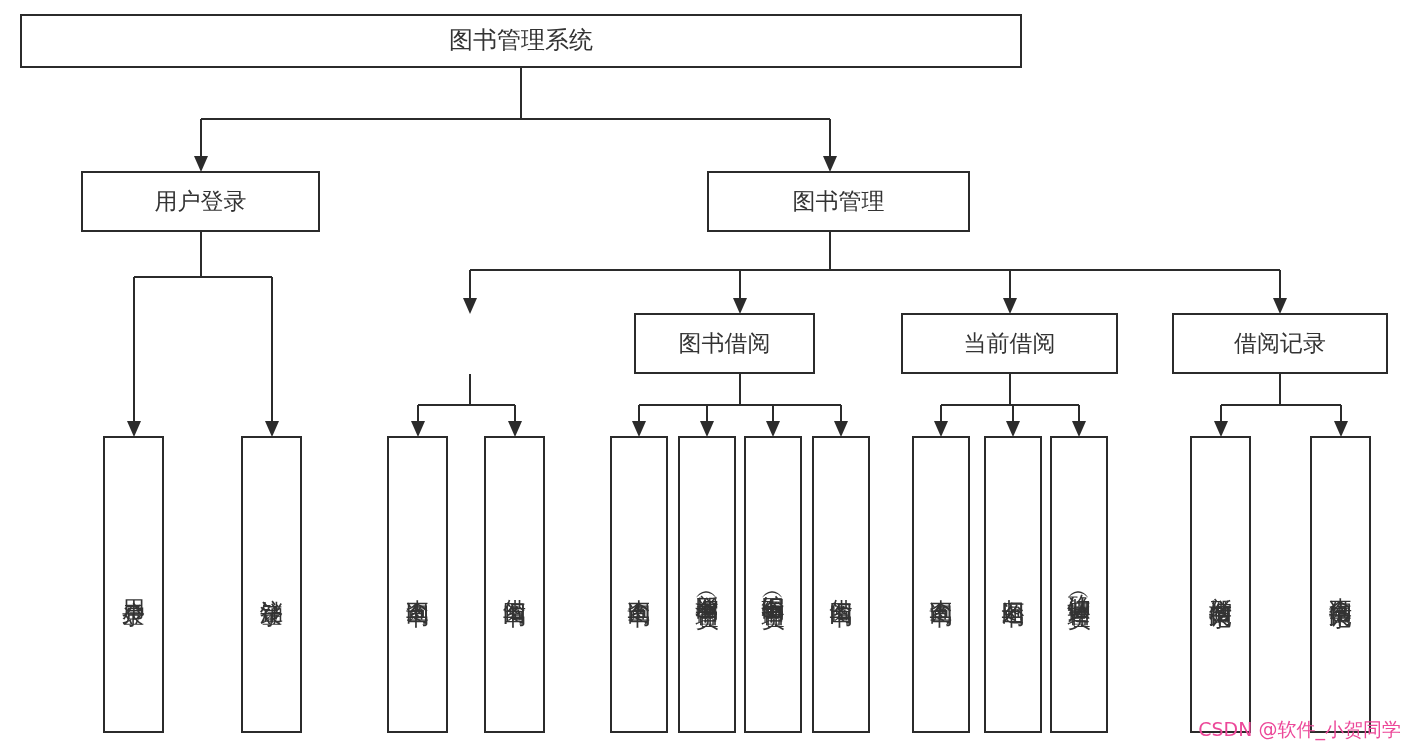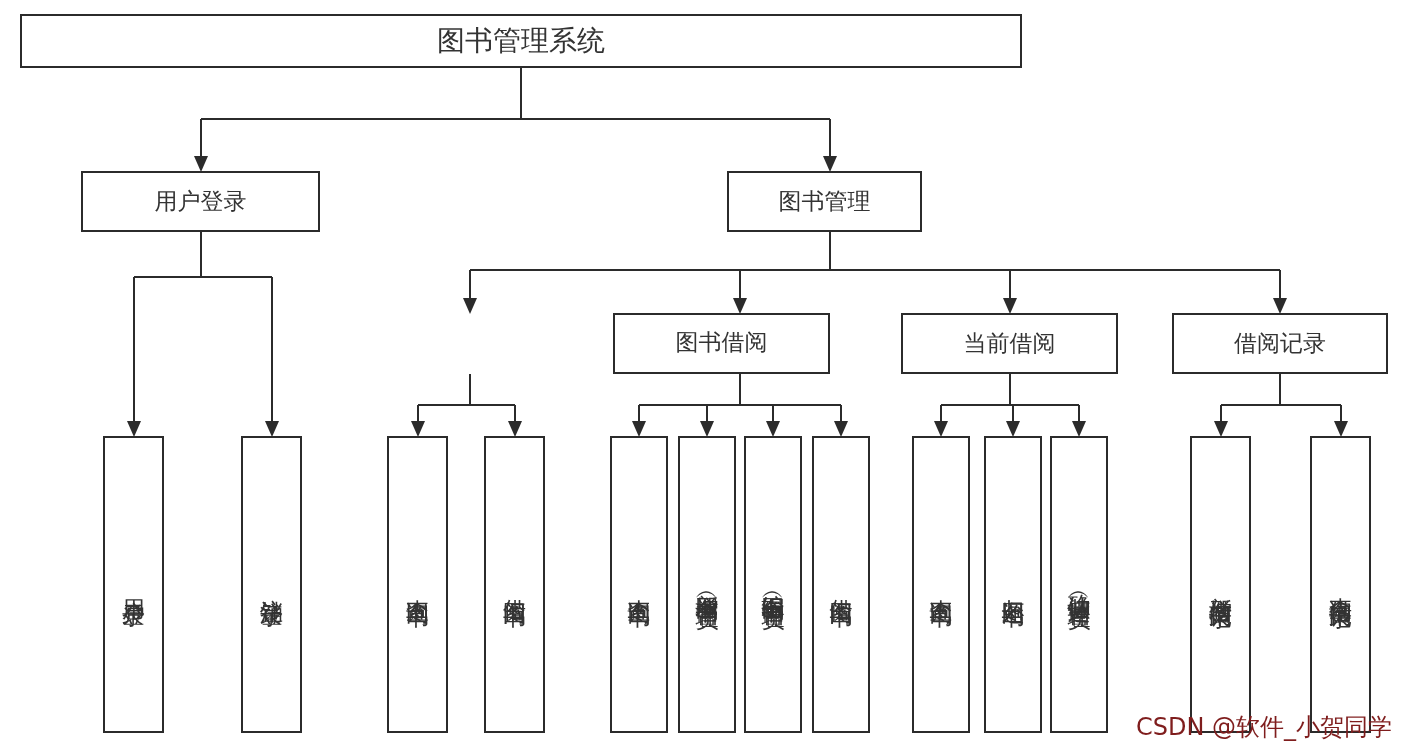--- a/index.html
+++ b/index.html
@@ -20,21 +20,21 @@
     position:absolute;
     box-sizing:border-box;
     background:#ffffff;
     border:2px solid #2b2b2b;
     display:flex;
     align-items:center;
     justify-content:center;
     color:#333333;
     line-height:1.15;
   }
-  .node.root{ font-size:28px; }
+  .node.root{ font-size:24px; }
   .node.lvl2{ font-size:23px; }
   .node.lvl3{ font-size:23px; }
 
   
   .node.leaf{
     font-size:23px;
     align-items:center;
     justify-content:center;
     padding:6px 2px;
   }
@@ -59,42 +59,42 @@
     position:absolute;
     width:0;height:0;
     border-left:7px solid transparent;
     border-right:7px solid transparent;
     border-top:16px solid #2b2b2b;
   }
 
   
   #watermark{
     position:absolute;
-    right:13px;
+    right:4px;
     bottom:4px;
-    font-size:24px;
-    color:#7f1d1d;
+    font-size:19px;
+    color:#ec4899;
     white-space:nowrap;
     user-select:none;
   }
 </style>
 </head>
 <body>
 
 <div id="canvas">
     <div class="node root" style="left: 20px; top: 14px; width: 1002px; height: 54px;">
       <span>图书管理系统</span>
     </div>
     <div class="node lvl2" style="left: 81px; top: 171px; width: 239px; height: 61px;">
       <span>用户登录</span>
     </div>
-    <div class="node lvl2" style="left: 727px; top: 171px; width: 195px; height: 61px; justify-content: center;">
+    <div class="node lvl2" style="left: 707px; top: 171px; width: 263px; height: 61px; justify-content: center;">
       <span>图书管理</span>
     </div>
-    <div class="node lvl3" style="left: 613px; top: 313px; width: 217px; height: 61px; font-family: Liberation Serif, serif;">
+    <div class="node lvl3" style="left: 634px; top: 313px; width: 181px; height: 61px;">
       <span>图书借阅</span>
     </div>
     <div class="node lvl3" style="left: 1172px; top: 313px; width: 216px; height: 61px;">
       <span>借阅记录</span>
     </div>
     <div class="node lvl3" style="left: 901px; top: 313px; width: 217px; height: 61px;">
       <span>当前借阅</span>
     </div>
     <div class="node lvl4 leaf" style="left: 103px; top: 436px; width: 61px; height: 297px;">
       <span class="vtext">用户登录</span>

